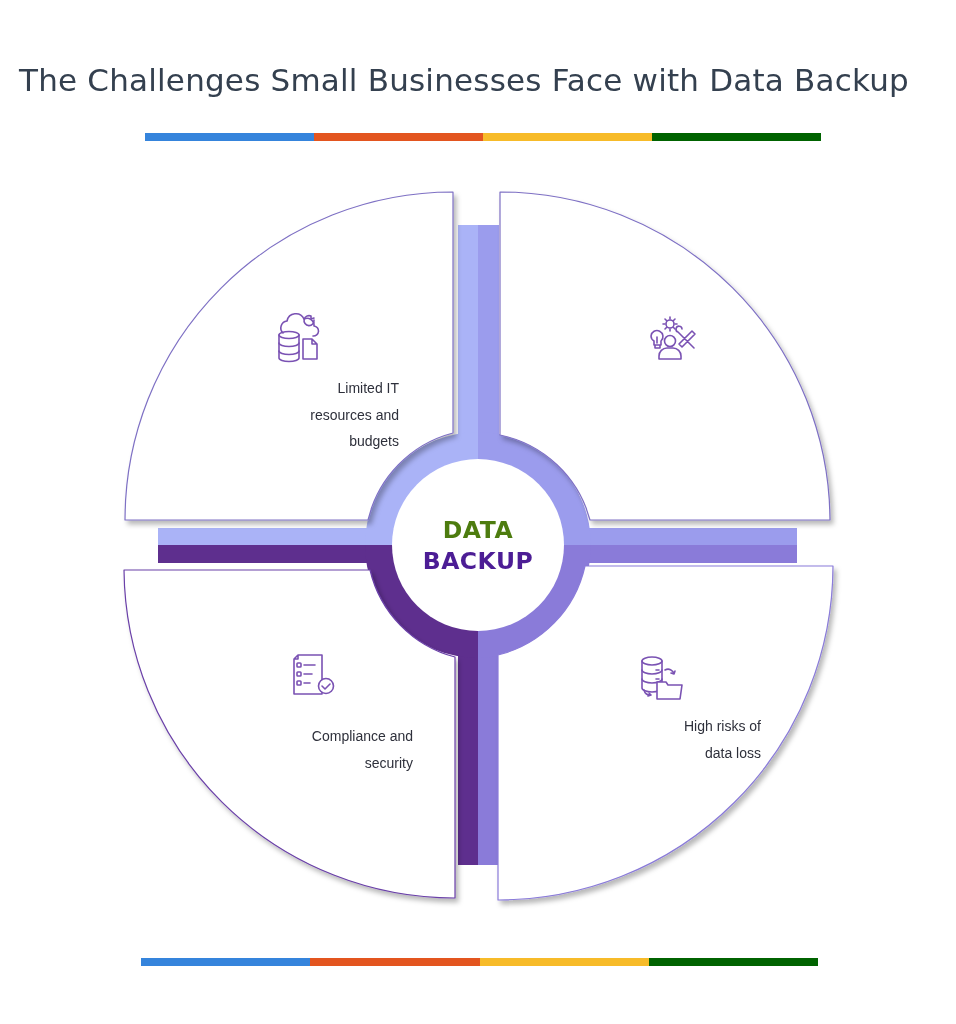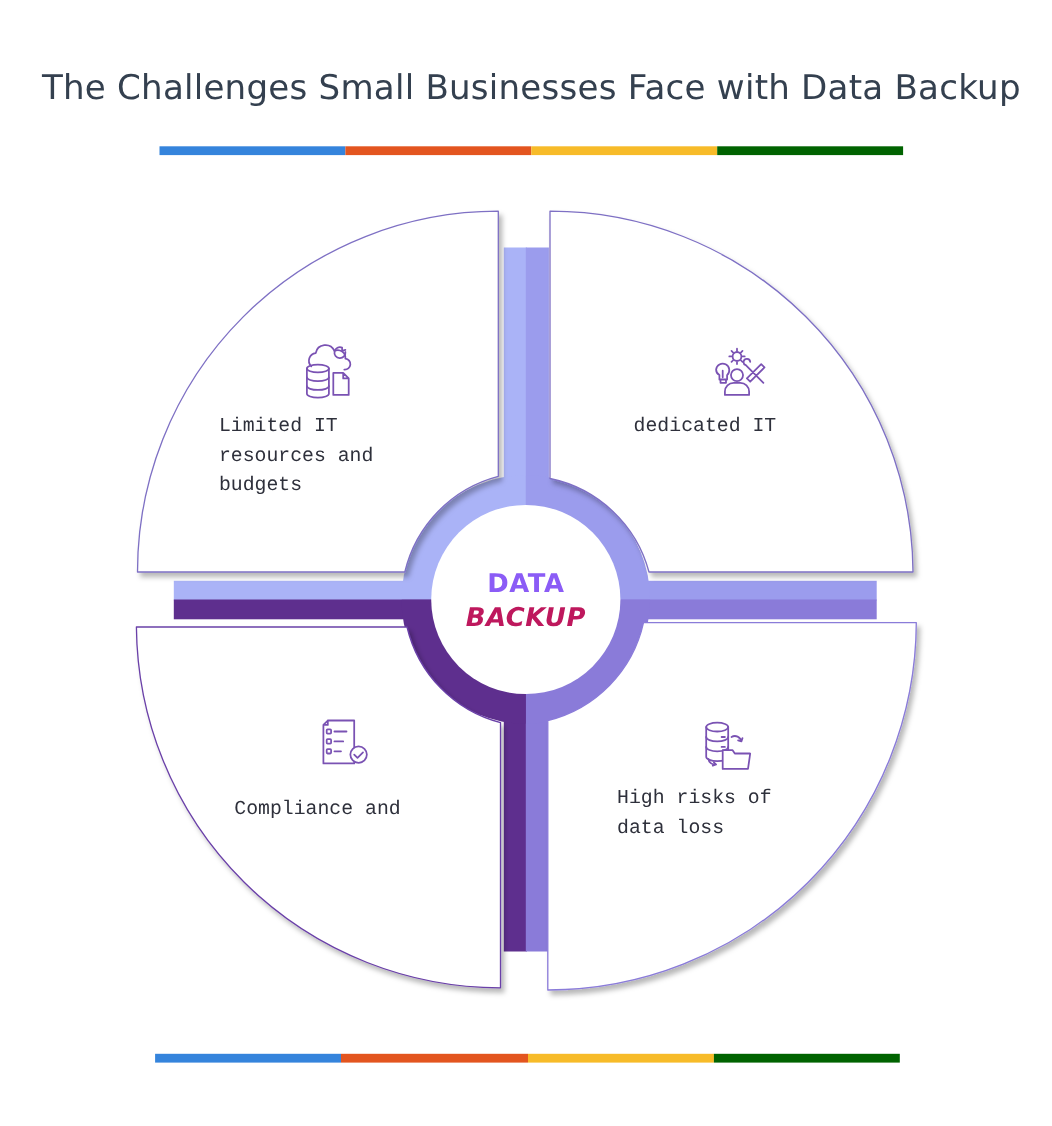--- a/index.html
+++ b/index.html
@@ -1,31 +1,31 @@
 <!DOCTYPE html>
 <html><head>
 <meta charset="utf-8">
 <style>
   html, body { margin: 0; padding: 0; background: #ffffff; }
   body { width: 956px; height: 1024px; position: relative; overflow: hidden;
          font-family: "Liberation Sans", "DejaVu Sans", sans-serif; }
-  .title { position: absolute; left: 0; top: 62px; width: 928px; text-align: right;
+  .title { position: absolute; left: 0; top: 62px; width: 928px; text-align: center;
            font-size: 31px; color: #34404f; letter-spacing: 0.2px; font-family: "DejaVu Sans", sans-serif; font-weight: 500; }
   .bar { position: absolute; height: 8px; display: flex; }
   .bar span { flex: 1; height: 100%; display: block; }
   .bar.top { left: 145px; top: 133px; width: 676px; }
   .bar.bottom { left: 141px; top: 958px; width: 677px; }
   svg.diagram { position: absolute; left: 0; top: 0; }
-  .label { position: absolute; text-align: left; font-size: 18px; line-height: 26.5px;
-           color: #2e303b; font-family: Liberation Mono, monospace; width: 200px; }
+  .label { position: absolute; text-align: right; font-size: 14px; line-height: 26.5px;
+           color: #2e303b; font-family: Liberation Sans, sans-serif; width: 200px; }
   .label span { display: block; }
   .center-text { position: absolute; left: 393px; top: 515px; width: 170px; text-align: center;
                  font-family: "DejaVu Sans", sans-serif; font-weight: bold; font-size: 23.5px; line-height: 31px; }
-  .center-text .l1 { color: #8b5cf6; display: block; letter-spacing: 0.5px; }
-  .center-text .l2 { color: #be185d; display: block; letter-spacing: 0.5px; font-style: italic; }
+  .center-text .l1 { color: #4d7c0f; display: block; letter-spacing: 0.5px; }
+  .center-text .l2 { color: #4c1d95; display: block; letter-spacing: 0.5px; }
 </style>
 </head>
 <body>
 
 <div class="title">The Challenges Small Businesses Face with Data Backup</div>
 
 <div class="bar top">
   <span style="background:#3584dc"></span>
   <span style="background:#e3551f"></span>
   <span style="background:#f7bb29"></span>
@@ -110,25 +110,25 @@
   <span class="l2">BACKUP</span>
 </div>
 
 <div class="label" style="left:199px; top:375px;">
   <span>Limited IT</span>
   <span>resources and</span>
   <span>budgets</span>
 </div>
 
 <div class="label" style="left:576px; top:375px;">
-  <span>dedicated IT</span>
 </div>
 
 <div class="label" style="left:213px; top:723px;">
   <span>Compliance and</span>
+  <span>security</span>
 </div>
 
 <div class="label" style="left:561px; top:713px;">
   <span>High risks of</span>
   <span>data loss</span>
 </div>
 
 <div class="bar bottom">
   <span style="background:#3584dc"></span>
   <span style="background:#e3551f"></span>

